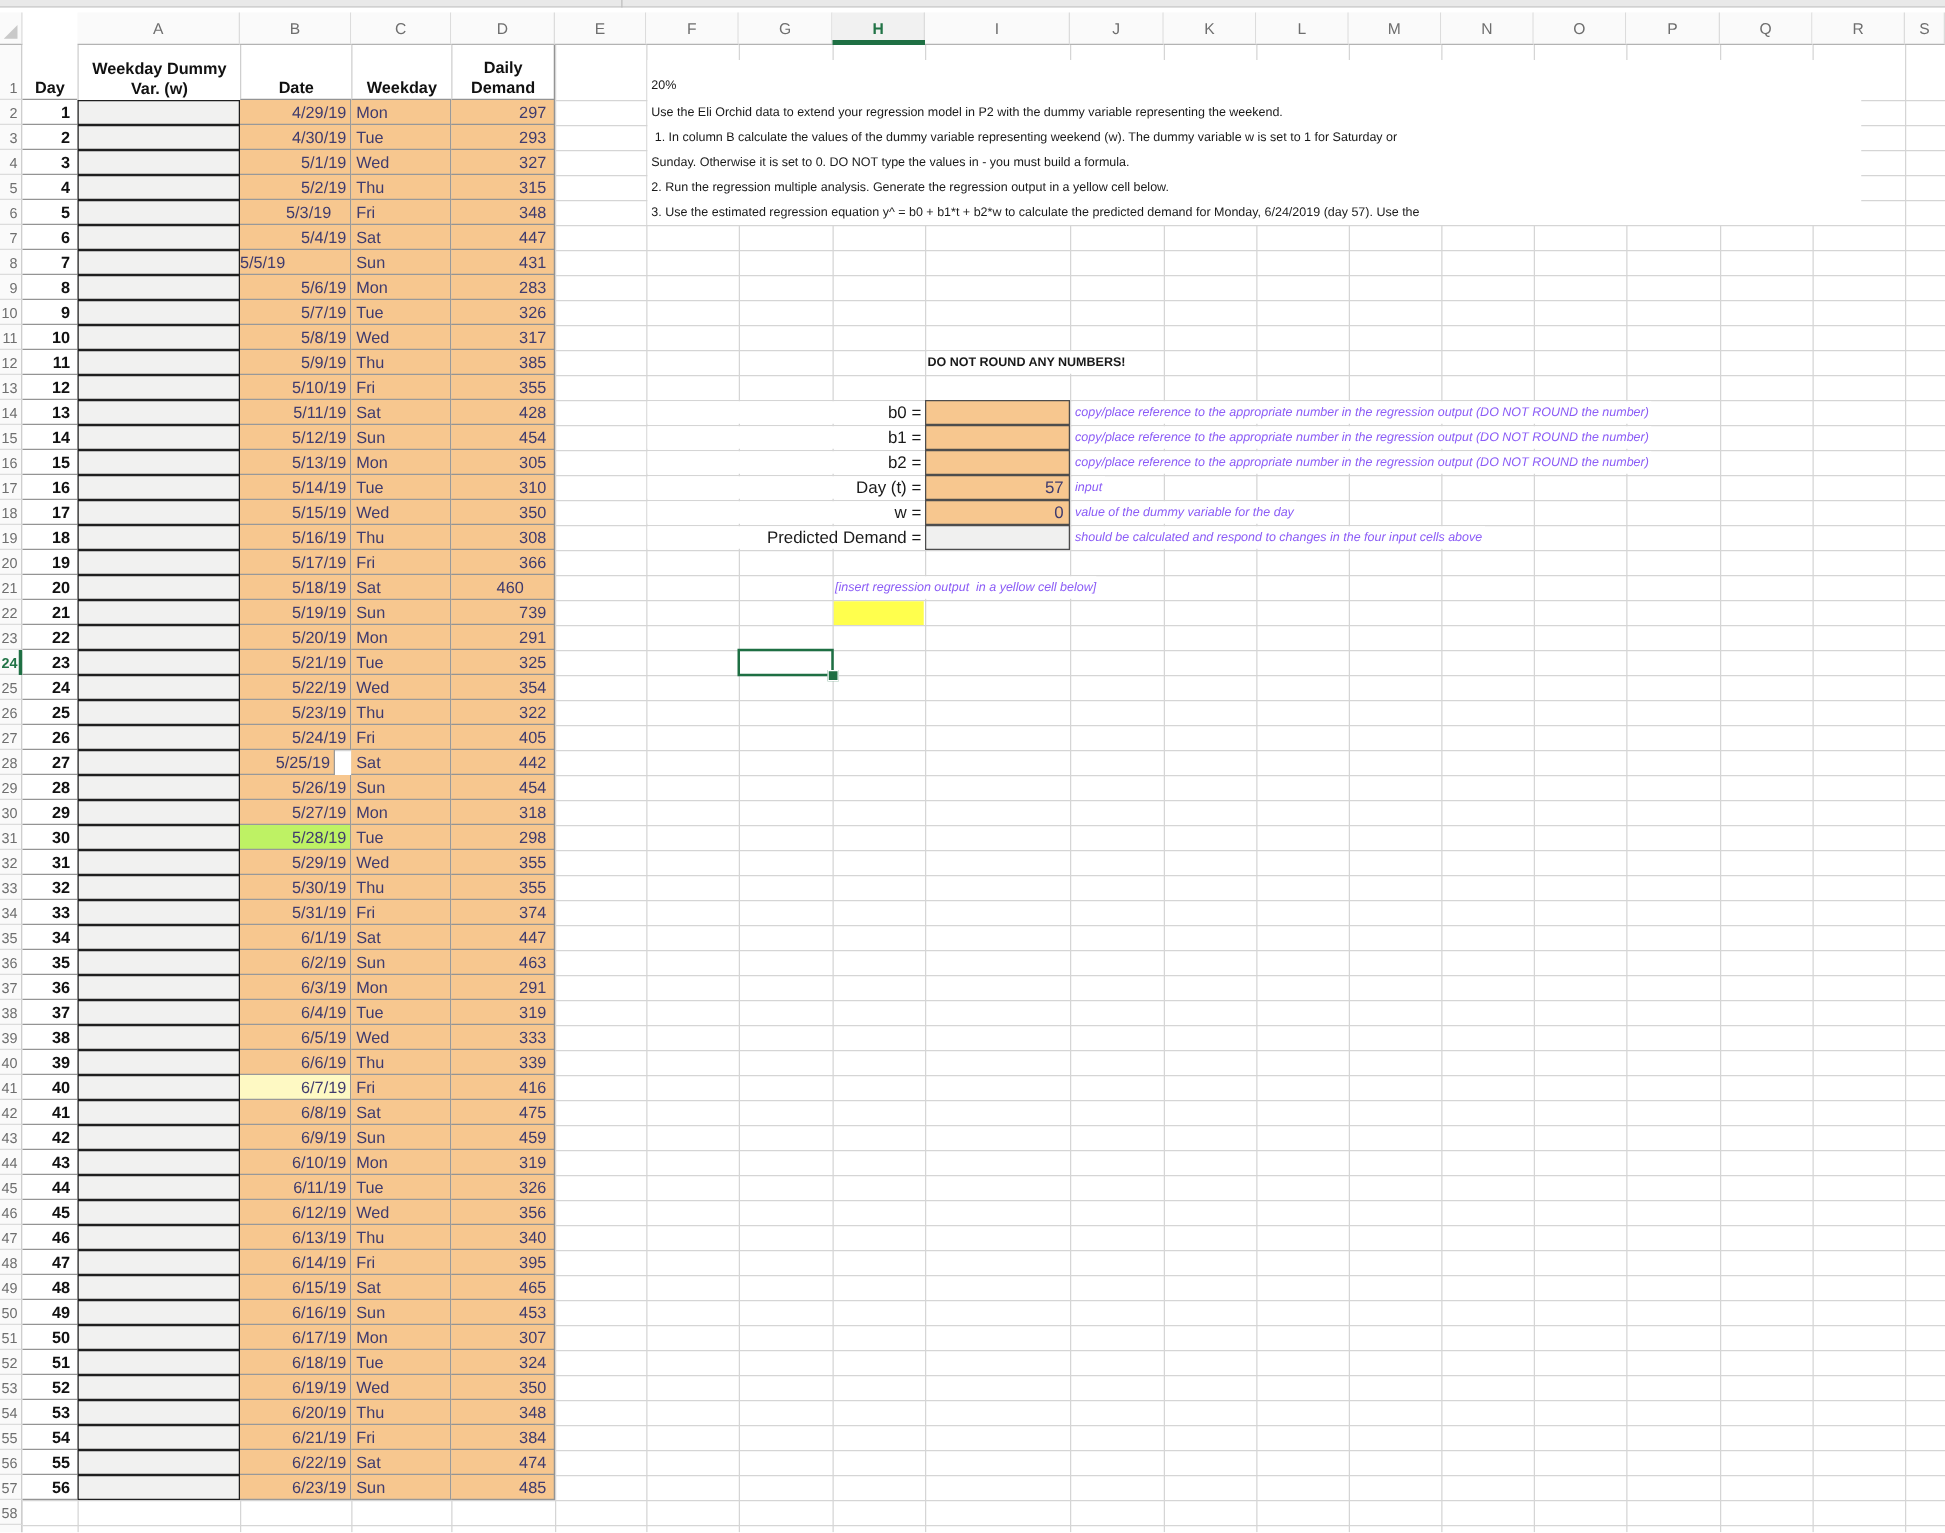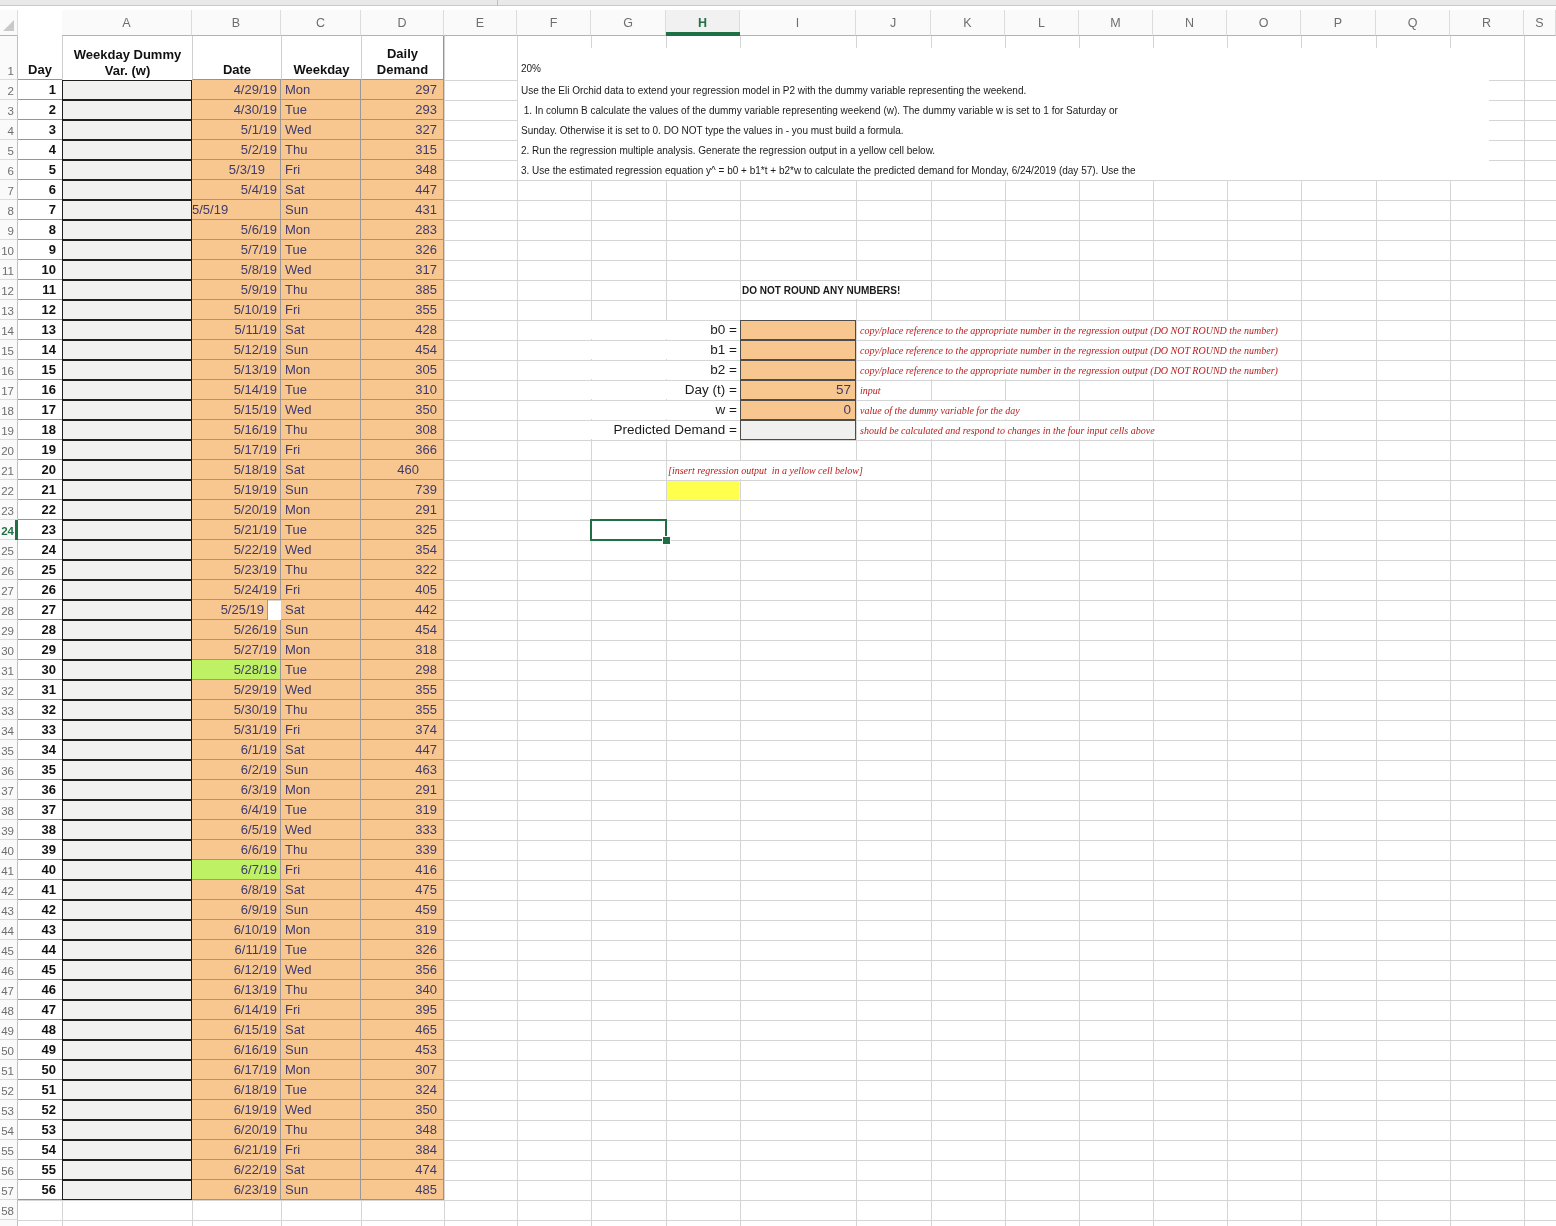--- a/index.html
+++ b/index.html
@@ -20,21 +20,21 @@
   .gutter-selbar{position:absolute;left:15px;width:3px;background:#1f7044;}
   .cell{position:absolute;box-sizing:border-box;font-size:13px;line-height:19px;overflow:hidden;
         white-space:nowrap;z-index:3;}
   .navy{color:#3f3b6e;}
   .hdrcell{position:absolute;box-sizing:border-box;background:#fff;z-index:3;display:flex;
            align-items:flex-end;justify-content:center;text-align:center;font-weight:bold;
            font-size:13px;line-height:15.5px;color:#111;white-space:pre-line;padding-bottom:2px;}
   .whitebox{position:absolute;background:#fff;z-index:2;box-sizing:border-box;}
   .itext{position:absolute;background:#fff;z-index:2;font-size:10px;color:#1a1a1a;line-height:19px;
          white-space:pre;}
-  .note{font-style:italic;color:#b91c1c;font-family:Liberation Serif, serif;}
+  .note{font-style:italic;color:#8b5cf6;}
   .jbox{position:absolute;box-sizing:border-box;border:1px solid #4d4d4d;z-index:3;font-size:13.5px;
         line-height:18px;text-align:right;padding-right:4px;}
   .sel-outline{position:absolute;border:2px solid #1e6f43;z-index:5;box-sizing:border-box;background:transparent;}
   .fill-handle{position:absolute;width:7px;height:7px;background:#1e6f43;border:1px solid #ffffff;z-index:6;box-sizing:content-box;}
   .triangle{position:absolute;width:0;height:0;border-left:11px solid transparent;border-bottom:11px solid #c9c9c9;}
 </style>
 </head>
 <body>
 
 <div id="app">
@@ -412,21 +412,21 @@
       <div class="cell navy" style="left: 192px; top: 820px; width: 89px; height: 20px; background: rgb(247, 199, 143); border-bottom: 1px solid rgb(153, 153, 153); border-right: 1px solid rgb(153, 153, 153); text-align: right; padding-right: 3px;">6/5/19</div>
       <div class="cell navy" style="left: 281px; top: 820px; width: 80px; height: 20px; background: rgb(247, 199, 143); border-bottom: 1px solid rgb(153, 153, 153); border-right: 1px solid rgb(153, 153, 153); text-align: left; padding-left: 4px;">Wed</div>
       <div class="cell navy" style="left: 361px; top: 820px; width: 83px; height: 20px; background: rgb(247, 199, 143); border-bottom: 1px solid rgb(148, 148, 148); border-right: 1px solid rgb(148, 148, 148); text-align: right; padding-right: 6px;">333</div>
       <div class="cell" style="left: 18px; top: 840px; width: 44px; height: 20px; background: rgb(255, 255, 255); border-bottom: 1px solid rgb(148, 148, 148); text-align: right; padding-right: 6px; font-weight: bold; color: rgb(17, 17, 17);">39</div>
       <div class="cell" style="left: 62px; top: 840px; width: 130px; height: 20px; background: rgb(241, 241, 240); border: 1px solid rgb(31, 31, 31); z-index: 4;"></div>
       <div class="cell navy" style="left: 192px; top: 840px; width: 89px; height: 20px; background: rgb(247, 199, 143); border-bottom: 1px solid rgb(153, 153, 153); border-right: 1px solid rgb(153, 153, 153); text-align: right; padding-right: 3px;">6/6/19</div>
       <div class="cell navy" style="left: 281px; top: 840px; width: 80px; height: 20px; background: rgb(247, 199, 143); border-bottom: 1px solid rgb(153, 153, 153); border-right: 1px solid rgb(153, 153, 153); text-align: left; padding-left: 4px;">Thu</div>
       <div class="cell navy" style="left: 361px; top: 840px; width: 83px; height: 20px; background: rgb(247, 199, 143); border-bottom: 1px solid rgb(148, 148, 148); border-right: 1px solid rgb(148, 148, 148); text-align: right; padding-right: 6px;">339</div>
       <div class="cell" style="left: 18px; top: 860px; width: 44px; height: 20px; background: rgb(255, 255, 255); border-bottom: 1px solid rgb(148, 148, 148); text-align: right; padding-right: 6px; font-weight: bold; color: rgb(17, 17, 17);">40</div>
       <div class="cell" style="left: 62px; top: 860px; width: 130px; height: 20px; background: rgb(241, 241, 240); border: 1px solid rgb(31, 31, 31); z-index: 4;"></div>
-      <div class="cell navy" style="left: 192px; top: 860px; width: 89px; height: 20px; background: #bef264; border-bottom: 1px solid rgb(153, 153, 153); border-right: 1px solid rgb(153, 153, 153); text-align: right; padding-right: 3px;">6/7/19</div>
+      <div class="cell navy" style="left: 192px; top: 860px; width: 89px; height: 20px; background: #fef9c3; border-bottom: 1px solid rgb(153, 153, 153); border-right: 1px solid rgb(153, 153, 153); text-align: right; padding-right: 3px;">6/7/19</div>
       <div class="cell navy" style="left: 281px; top: 860px; width: 80px; height: 20px; background: rgb(247, 199, 143); border-bottom: 1px solid rgb(153, 153, 153); border-right: 1px solid rgb(153, 153, 153); text-align: left; padding-left: 4px;">Fri</div>
       <div class="cell navy" style="left: 361px; top: 860px; width: 83px; height: 20px; background: rgb(247, 199, 143); border-bottom: 1px solid rgb(148, 148, 148); border-right: 1px solid rgb(148, 148, 148); text-align: right; padding-right: 6px;">416</div>
       <div class="cell" style="left: 18px; top: 880px; width: 44px; height: 20px; background: rgb(255, 255, 255); border-bottom: 1px solid rgb(148, 148, 148); text-align: right; padding-right: 6px; font-weight: bold; color: rgb(17, 17, 17);">41</div>
       <div class="cell" style="left: 62px; top: 880px; width: 130px; height: 20px; background: rgb(241, 241, 240); border: 1px solid rgb(31, 31, 31); z-index: 4;"></div>
       <div class="cell navy" style="left: 192px; top: 880px; width: 89px; height: 20px; background: rgb(247, 199, 143); border-bottom: 1px solid rgb(153, 153, 153); border-right: 1px solid rgb(153, 153, 153); text-align: right; padding-right: 3px;">6/8/19</div>
       <div class="cell navy" style="left: 281px; top: 880px; width: 80px; height: 20px; background: rgb(247, 199, 143); border-bottom: 1px solid rgb(153, 153, 153); border-right: 1px solid rgb(153, 153, 153); text-align: left; padding-left: 4px;">Sat</div>
       <div class="cell navy" style="left: 361px; top: 880px; width: 83px; height: 20px; background: rgb(247, 199, 143); border-bottom: 1px solid rgb(148, 148, 148); border-right: 1px solid rgb(148, 148, 148); text-align: right; padding-right: 6px;">475</div>
       <div class="cell" style="left: 18px; top: 900px; width: 44px; height: 20px; background: rgb(255, 255, 255); border-bottom: 1px solid rgb(148, 148, 148); text-align: right; padding-right: 6px; font-weight: bold; color: rgb(17, 17, 17);">42</div>
       <div class="cell" style="left: 62px; top: 900px; width: 130px; height: 20px; background: rgb(241, 241, 240); border: 1px solid rgb(31, 31, 31); z-index: 4;"></div>
       <div class="cell navy" style="left: 192px; top: 900px; width: 89px; height: 20px; background: rgb(247, 199, 143); border-bottom: 1px solid rgb(153, 153, 153); border-right: 1px solid rgb(153, 153, 153); text-align: right; padding-right: 3px;">6/9/19</div>

